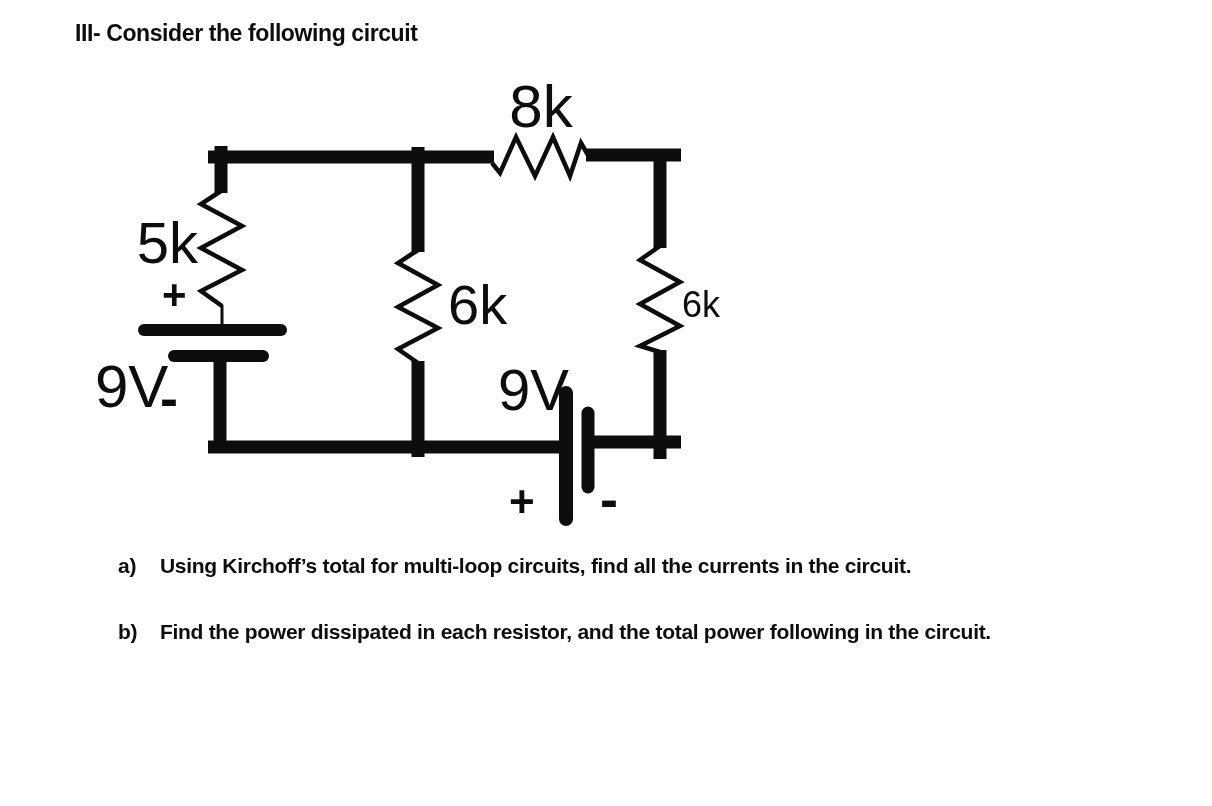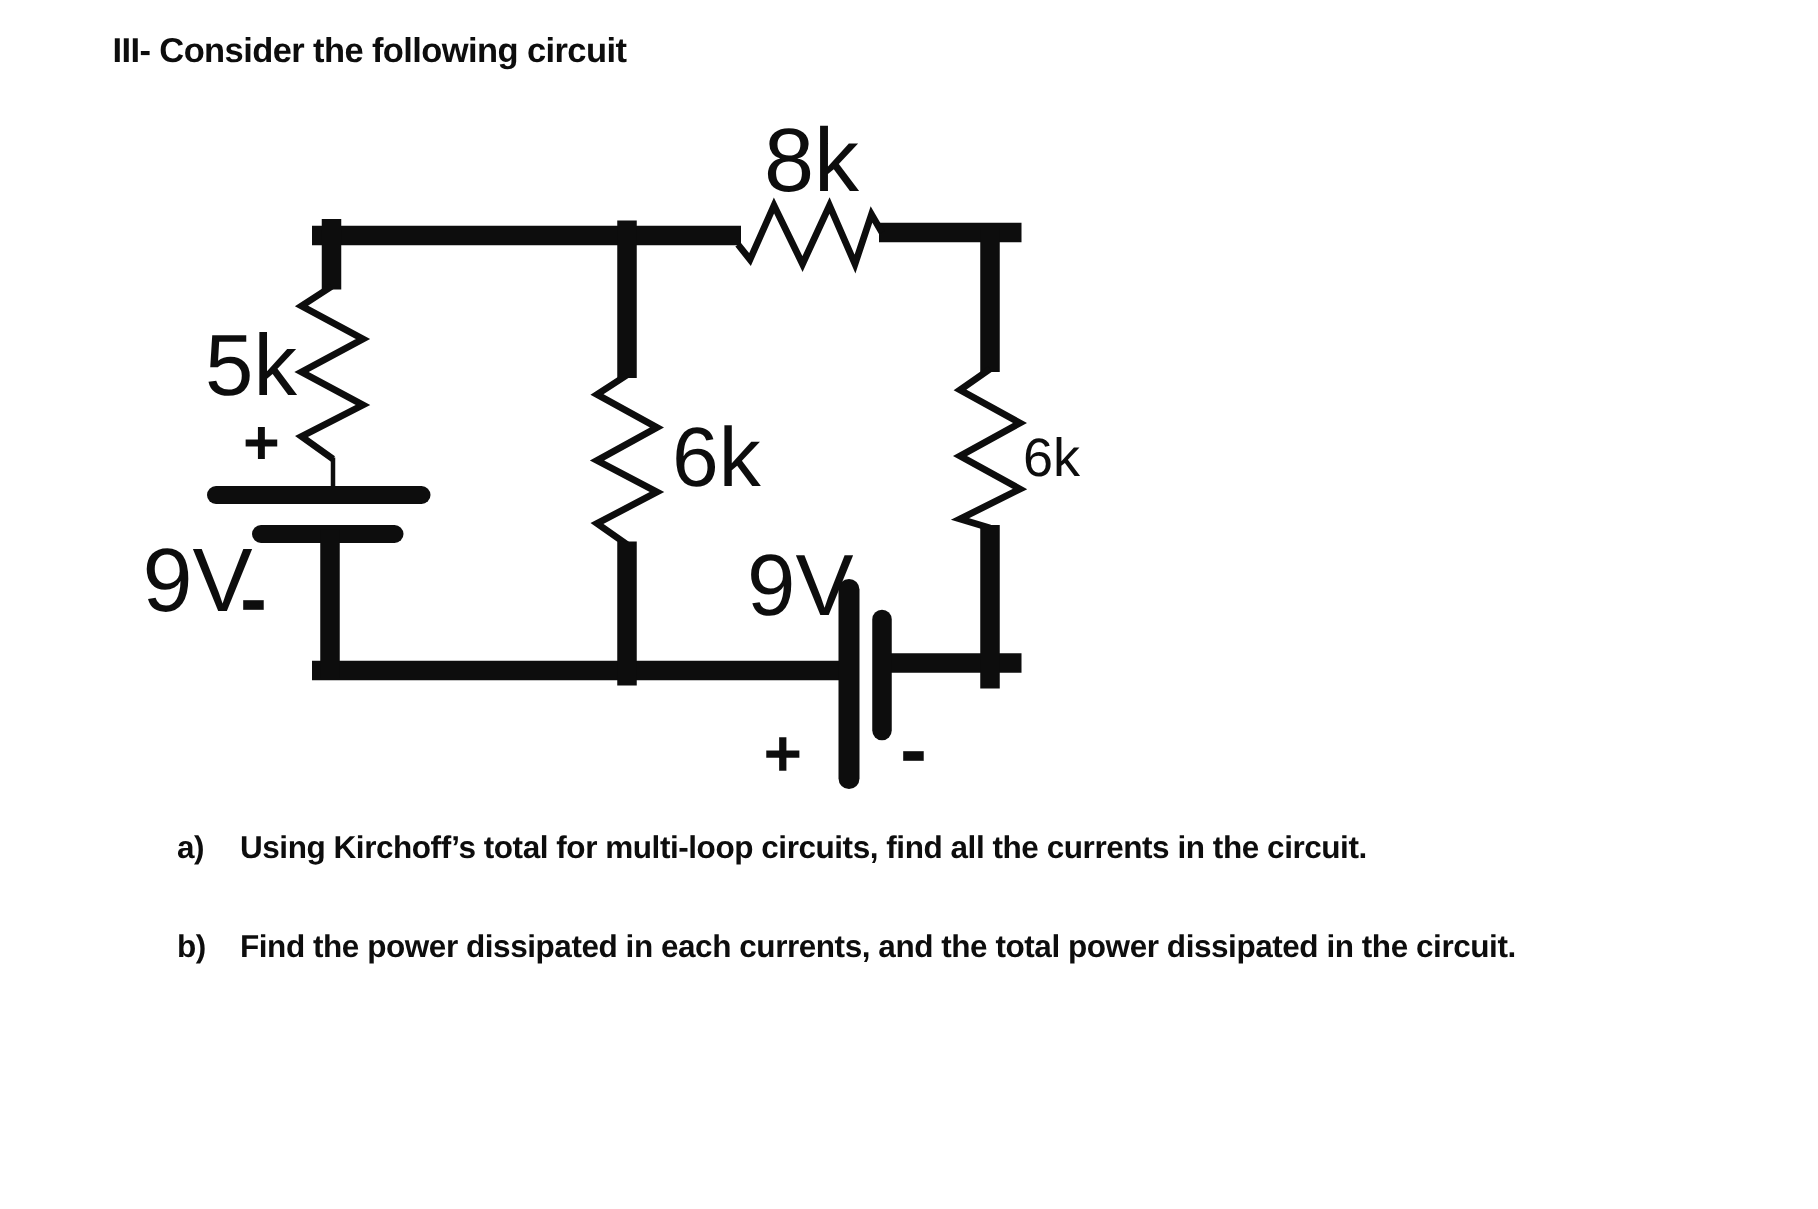--- a/index.html
+++ b/index.html
@@ -127,16 +127,16 @@
     <text class="sign-label" x="509" y="517" font-size="44">+</text>
     <text class="sign-label" x="600" y="518" font-size="54">-</text>
   </svg>
 
   <div class="question-row question-a">
     <span class="question-marker">a)</span>
     <span class="question-text">Using Kirchoff’s total for multi-loop circuits, find all the currents in the circuit.</span>
   </div>
   <div class="question-row question-b">
     <span class="question-marker">b)</span>
-    <span class="question-text">Find the power dissipated in each currents, and the total power dissipated in the circuit.</span>
+    <span class="question-text">Find the power dissipated in each resistor, and the total power following in the circuit.</span>
   </div>
 
 </div>
 
 </body></html>

